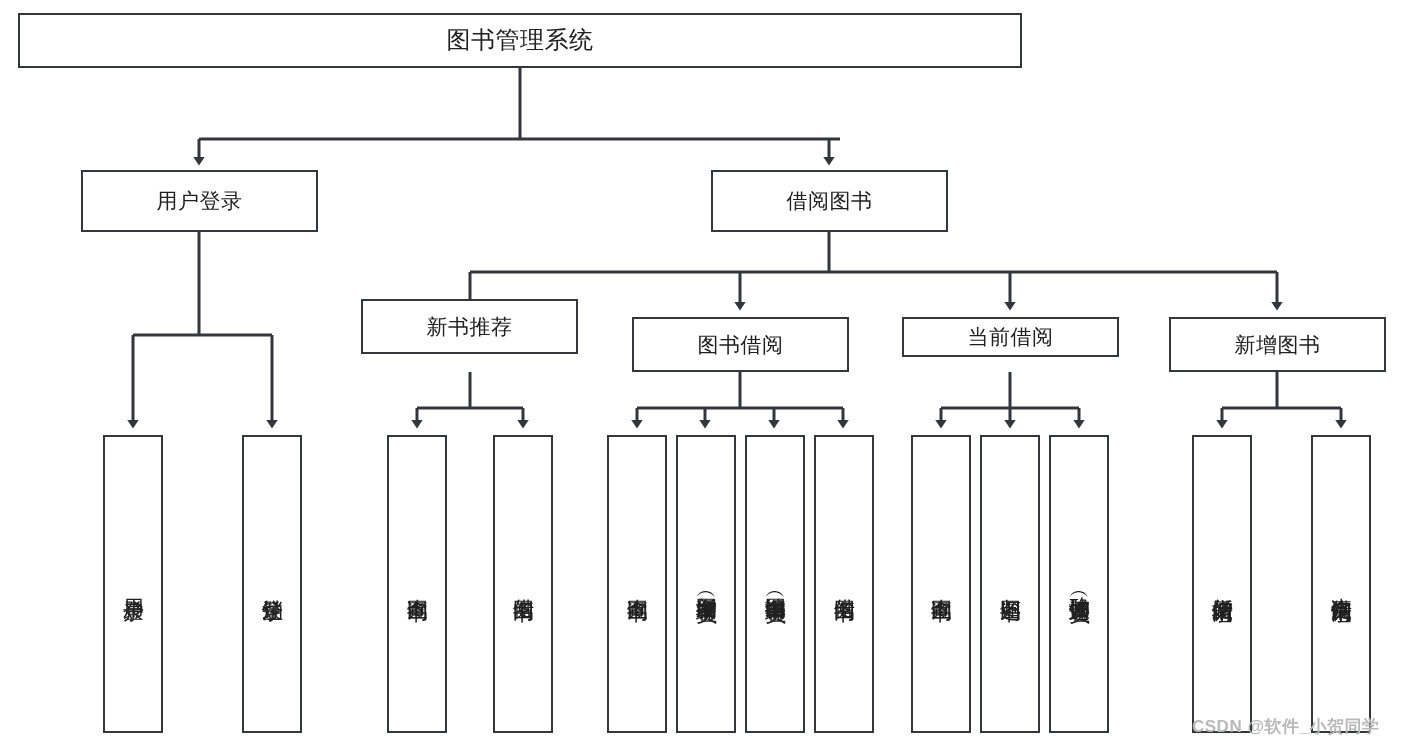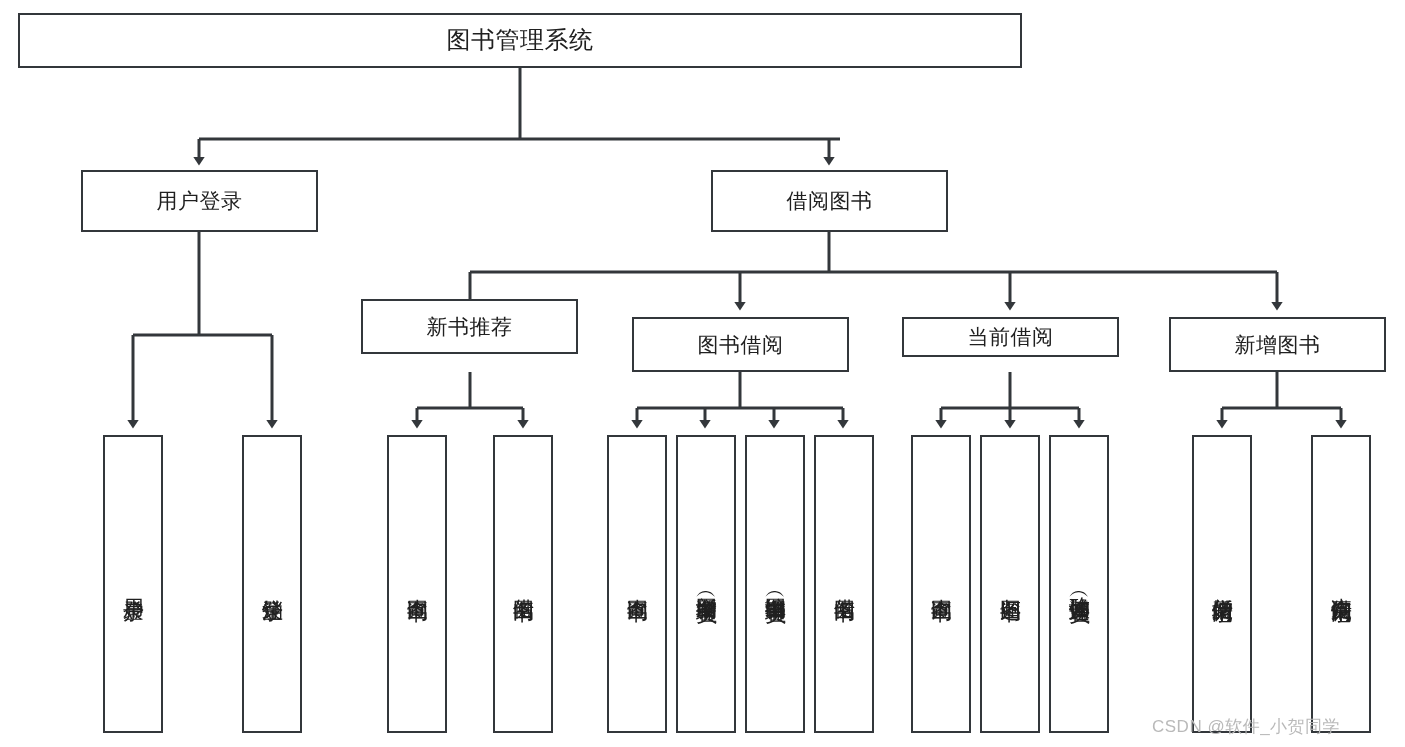--- a/index.html
+++ b/index.html
@@ -182,15 +182,15 @@
     <span class="vtext">确认归还（管理员）</span>
   </div>
 
   <div class="node node-v" style="left:1192px; top:435px; width:60px; height:298px;">
     <span class="vtext">新增借阅记录</span>
   </div>
   <div class="node node-v" style="left:1311px; top:435px; width:60px; height:298px;">
     <span class="vtext">查询借阅记录</span>
   </div>
 
-  <div class="watermark" style="left:1152px; top:715px;">CSDN @软件_小贺同学</div>
+  <div class="watermark" style="left:1192px; top:715px;font-weight:bold;">CSDN @软件_小贺同学</div>
 
 </div>
 
 </body></html>

